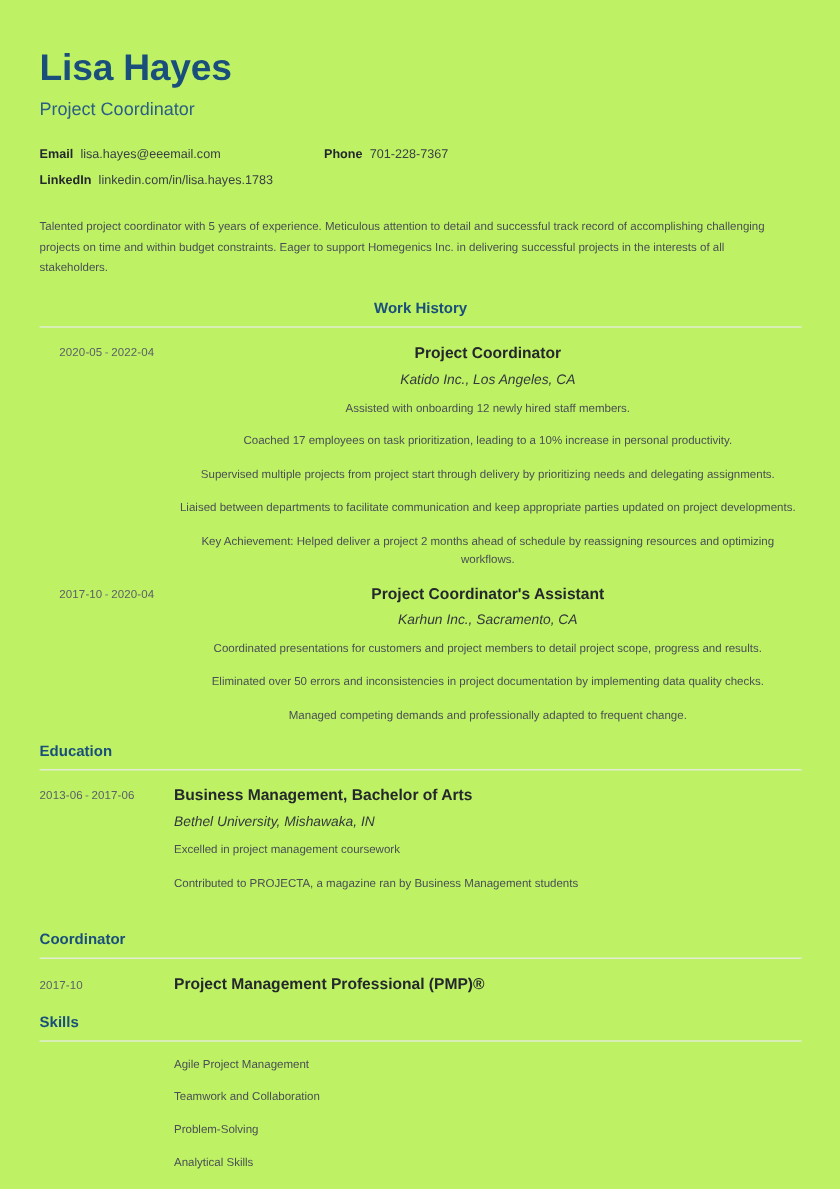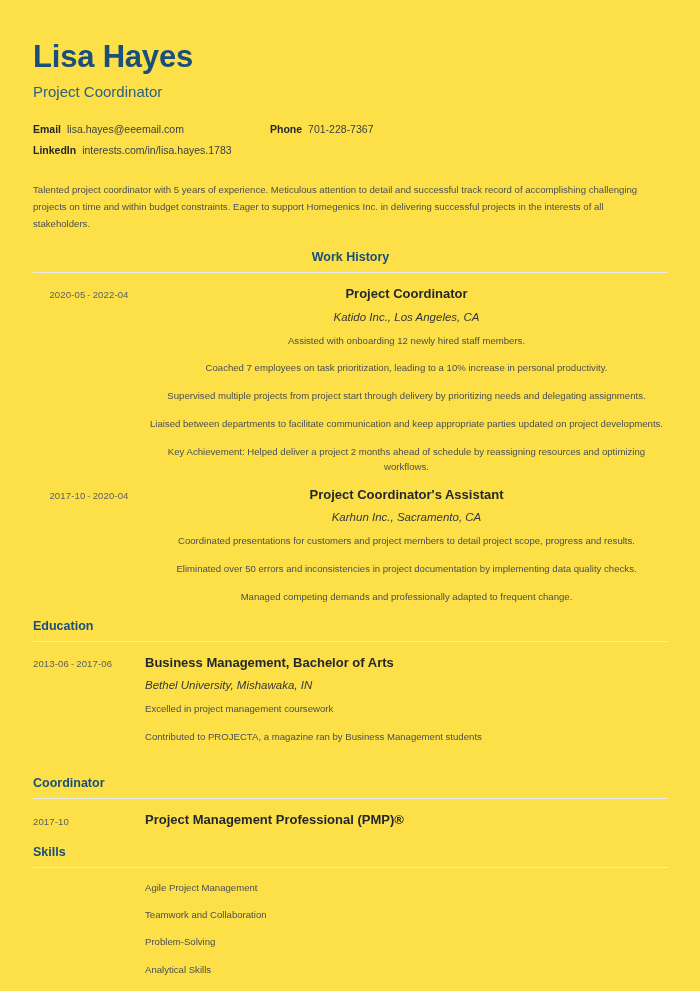--- a/index.html
+++ b/index.html
@@ -9,21 +9,21 @@
     background: #ffffff;
   }
   body {
     font-family: "Liberation Sans", sans-serif;
     -webkit-font-smoothing: antialiased;
   }
   .page {
     position: relative;
     width: 700px;
     height: 991px;
-    background: #fde047;
+    background: #bef264;
     box-sizing: border-box;
     padding: 0;
     overflow: hidden;
   }
   .inner {
     padding: 40px 32px 0 33px;
   }
 
   
   .name {
@@ -187,41 +187,41 @@
           <span class="contact-value">lisa.hayes@eeemail.com</span>
         </span>
         <span class="contact-pair">
           <span class="contact-label">Phone</span>
           <span class="contact-value">701-228-7367</span>
         </span>
       </div>
       <div class="contact-row">
         <span class="contact-pair slot-a">
           <span class="contact-label">LinkedIn</span>
-          <span class="contact-value">interests.com/in/lisa.hayes.1783</span>
+          <span class="contact-value">linkedin.com/in/lisa.hayes.1783</span>
         </span>
       </div>
     </div>
 
     <p class="summary">Talented project coordinator with 5 years of experience. Meticulous attention to detail and successful track record of accomplishing challenging projects on time and within budget constraints. Eager to support Homegenics Inc. in delivering successful projects in the interests of all stakeholders.</p>
 
     <section class="section sec-work">
       <h2 class="section-heading">Work History</h2>
       <hr class="section-rule">
 
       <div class="entry">
         <div class="entry-dates">
           <span>2020-05</span><span class="date-sep">-</span><span>2022-04</span>
         </div>
         <div class="entry-body">
           <div class="entry-title">Project Coordinator</div>
           <div class="entry-subtitle">Katido Inc., Los Angeles, CA</div>
           <ul class="entry-points">
             <li>Assisted with onboarding 12 newly hired staff members.</li>
-            <li>Coached 7 employees on task prioritization, leading to a 10% increase in personal productivity.</li>
+            <li>Coached 17 employees on task prioritization, leading to a 10% increase in personal productivity.</li>
             <li>Supervised multiple projects from project start through delivery by prioritizing needs and delegating assignments.</li>
             <li>Liaised between departments to facilitate communication and keep appropriate parties updated on project developments.</li>
             <li>Key Achievement: Helped deliver a project 2 months ahead of schedule by reassigning resources and optimizing workflows.</li>
           </ul>
         </div>
       </div>
 
       <div class="entry">
         <div class="entry-dates">
           <span>2017-10</span><span class="date-sep">-</span><span>2020-04</span>

